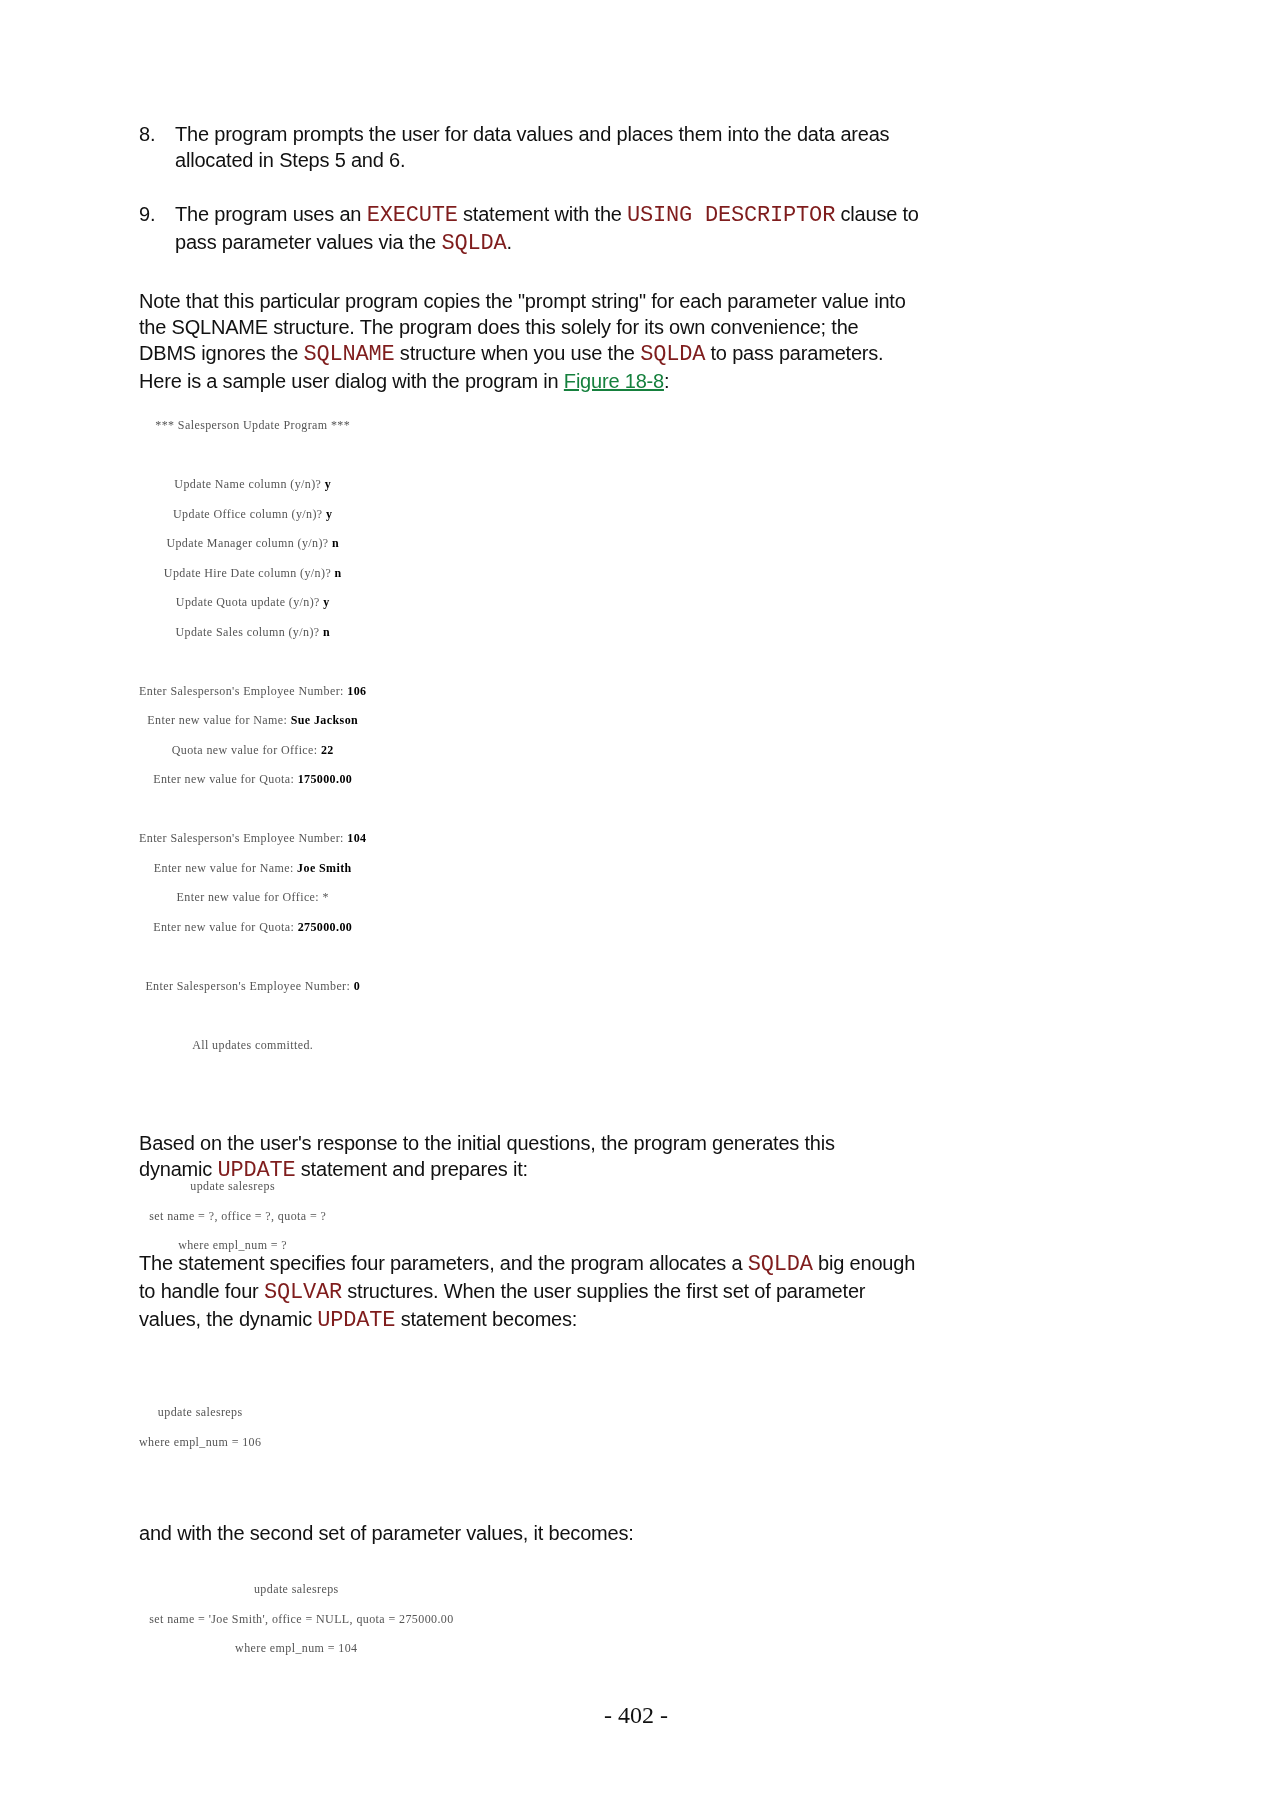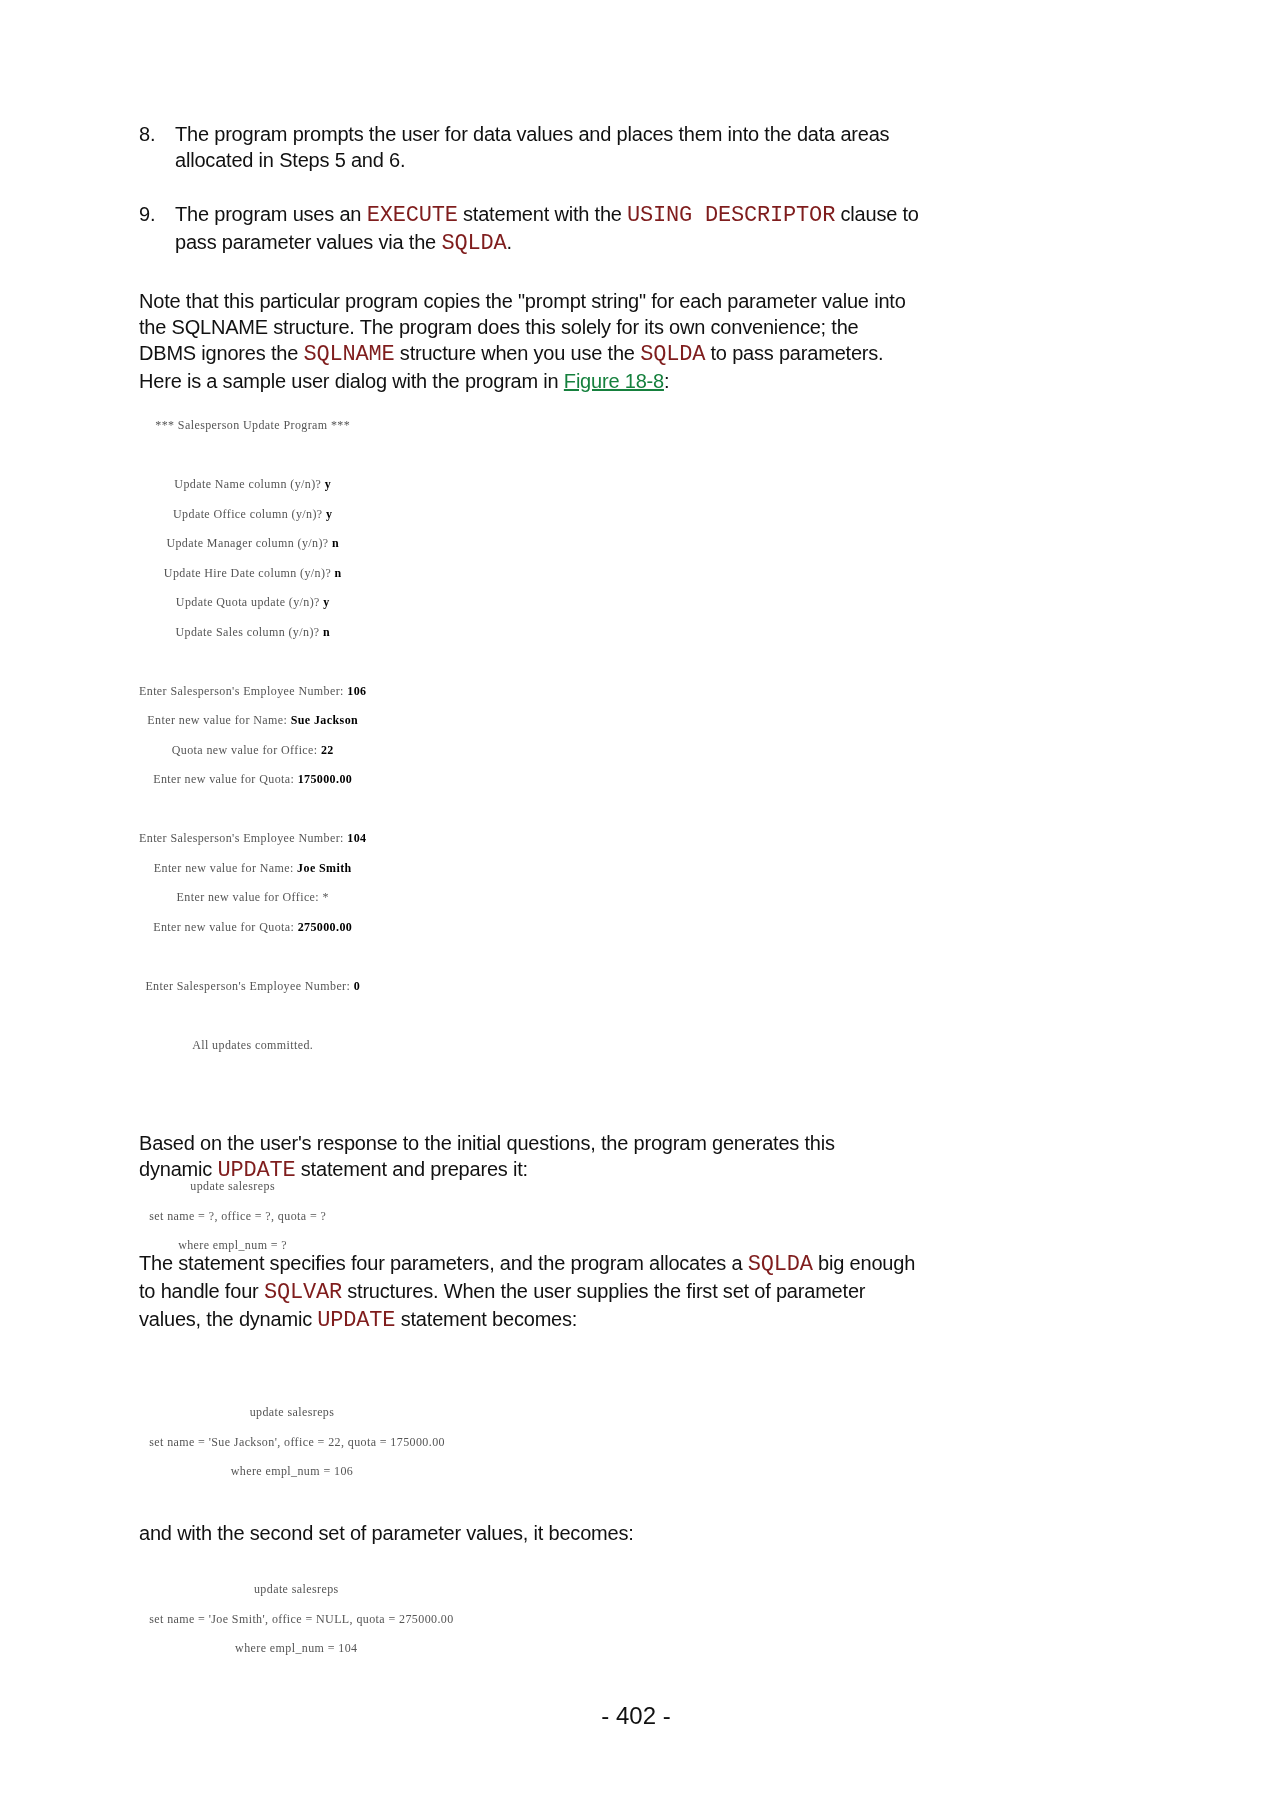--- a/index.html
+++ b/index.html
@@ -7,21 +7,21 @@
     .sans { font-family: "Liberation Sans", sans-serif; font-size: 20px; line-height: 26px; color: #111; letter-spacing: -0.2px; }
     .mono { font-family: Liberation Serif, serif; font-size: 12px; color: #555; letter-spacing: 0.4px; text-align: center; }
     .inl { font-family: "Liberation Mono", monospace; font-size: 22px; color: #7f1d1d; }
     .bold { font-weight: bold; color: #000; }
     .list-item { position: relative; padding-left: 36px; }
     .list-num { position: absolute; left: 0; top: 0; }
     .link { color: #15803d; text-decoration: underline; }
     .code-line { height: 29.5px; line-height: 29.5px; white-space: pre; }
     .block { position: absolute; left: 139px; }
     .pgnum { position: absolute; top: 1702px; left: 0; width: 1272px; text-align: center;
-      font-family: Liberation Sans, sans-serif; font-size: 24px; color: #111; }
+      font-family: Liberation Serif, serif; font-size: 24px; color: #111; }
   </style>
 </head>
 <body>
 
 <div class="block sans" style="top:121px; width:860px;">
   <div class="list-item">
     <span class="list-num">8.</span>
     <div>The program prompts the user for data values and places them into the data areas</div>
     <div>allocated in Steps 5 and 6.</div>
   </div>
@@ -79,21 +79,20 @@
 </div>
 
 <div class="block sans" style="top:1250px; width:890px;">
   <div><span>The statement specifies four parameters, and the program allocates a </span><span class="inl">SQLDA</span><span> big enough</span></div>
   <div><span>to handle four </span><span class="inl">SQLVAR</span><span> structures. When the user supplies the first set of parameter</span></div>
   <div><span>values, the dynamic </span><span class="inl">UPDATE</span><span> statement becomes:</span></div>
 </div>
 
 <div class="block mono" style="top:1398px;">
   <div class="code-line">update salesreps</div>
-  <div class="code-line">   set name = 'Sue Jackson', office = 22, quota = 175000.00</div>
   <div class="code-line">where empl_num = 106</div>
 </div>
 
 <div class="block sans" style="top:1520px; width:880px;">
   <div>and with the second set of parameter values, it becomes:</div>
 </div>
 
 <div class="block mono" style="top:1575px;">
   <div class="code-line">update salesreps</div>
   <div class="code-line">   set name = 'Joe Smith', office = NULL, quota = 275000.00</div>

